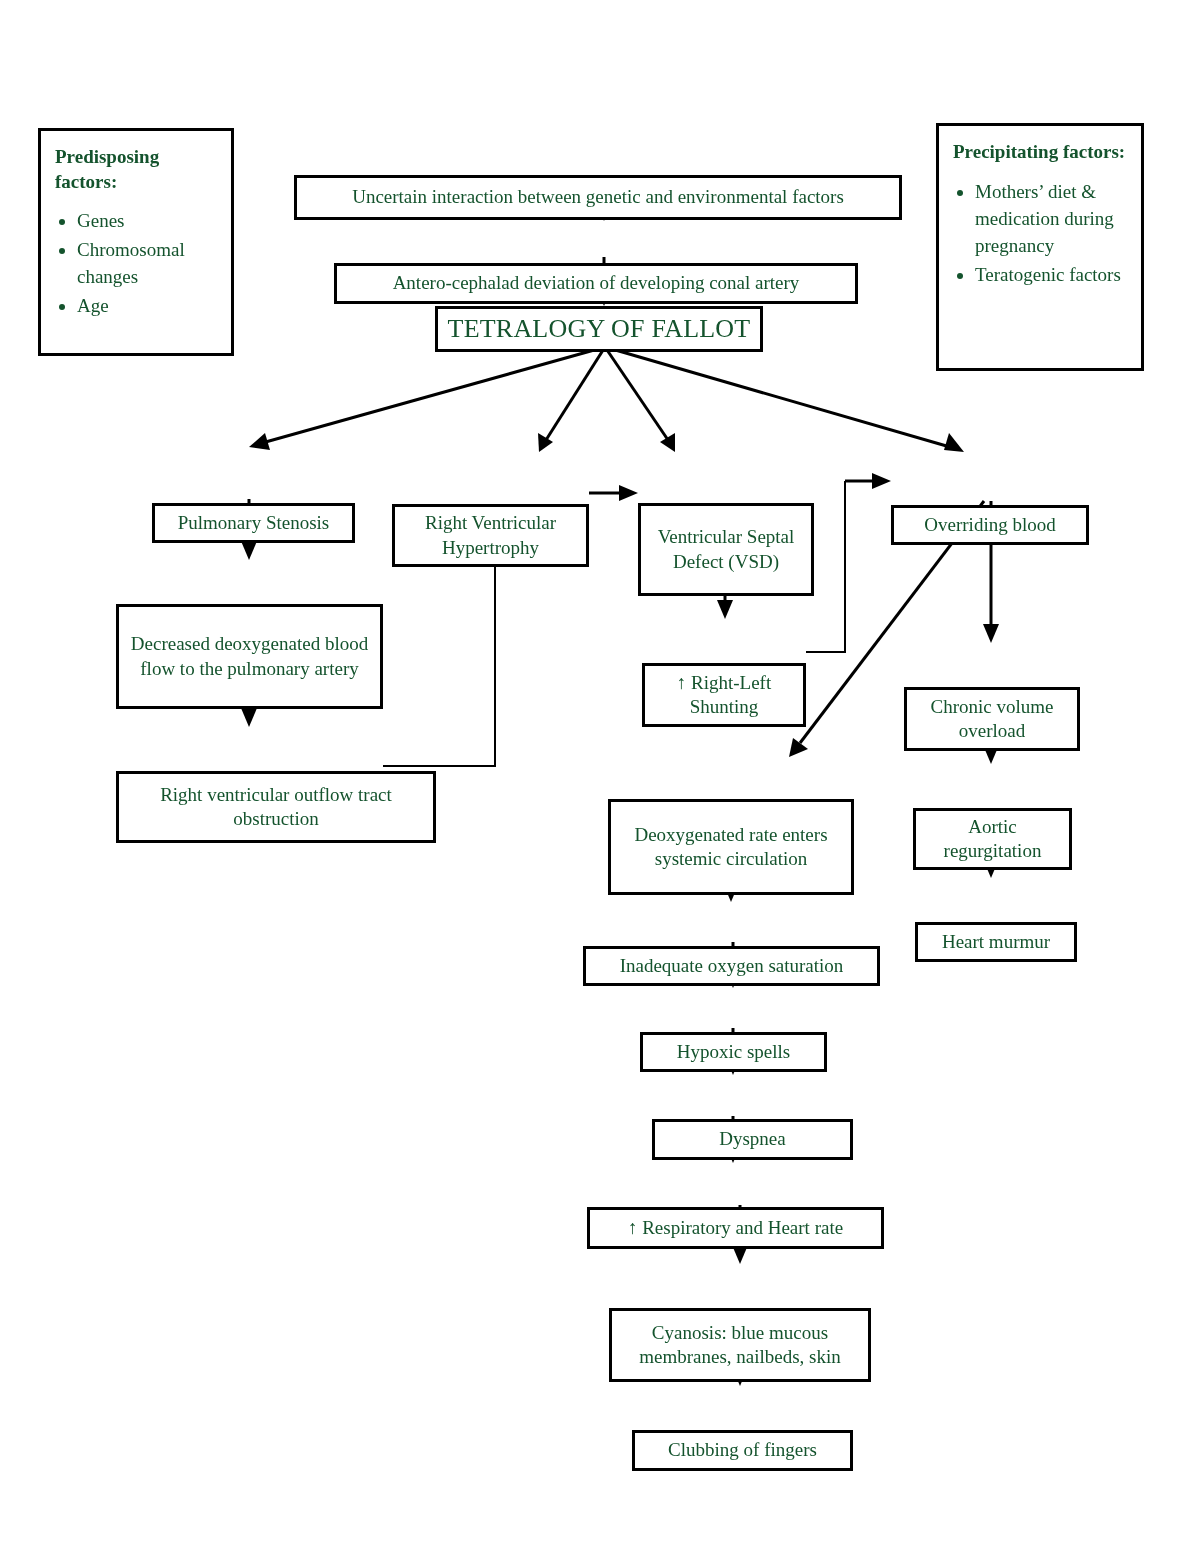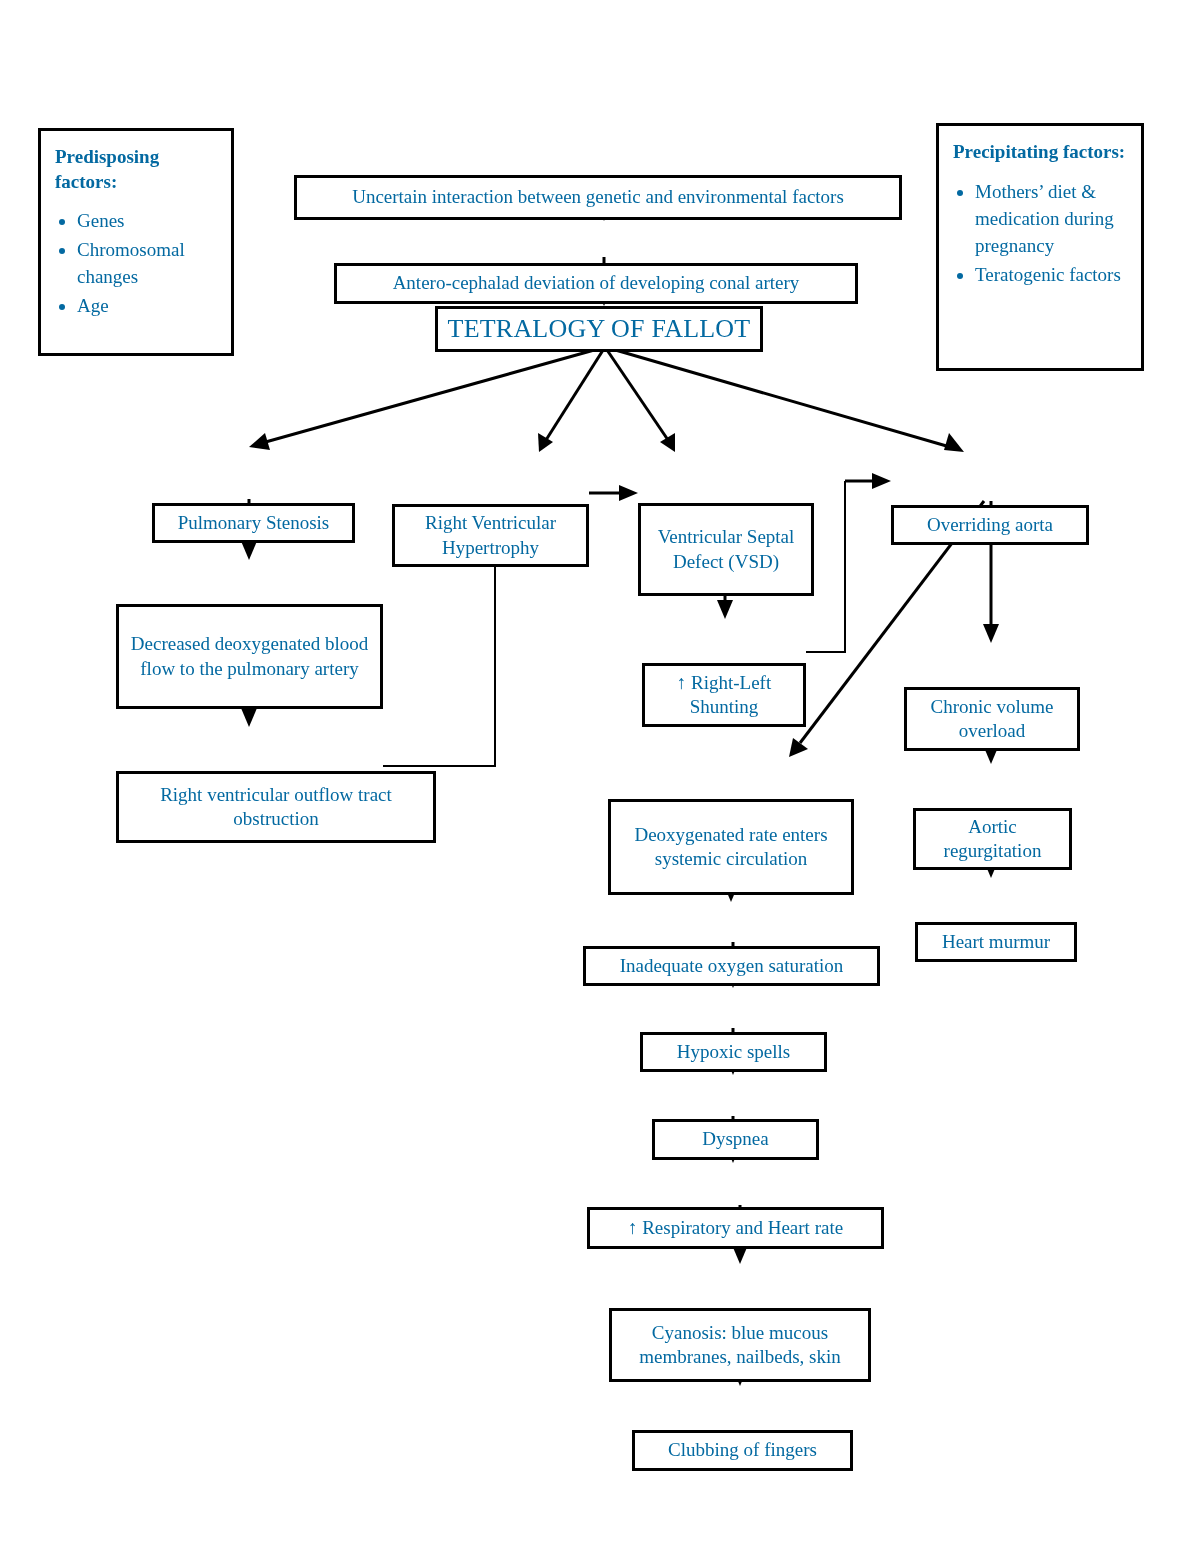--- a/index.html
+++ b/index.html
@@ -6,21 +6,21 @@
     margin: 0;
     padding: 0;
     background: #ffffff;
   }
   #page {
     position: relative;
     width: 1200px;
     height: 1553px;
     background: #ffffff;
     font-family: "Liberation Serif", "DejaVu Serif", serif;
-    color: #0369a1;
+    color: #14532d;
     overflow: hidden;
   }
   
   .node {
     position: absolute;
     box-sizing: border-box;
     border: 2px solid #000000;
     background: #ffffff;
     display: flex;
     align-items: center;
@@ -239,21 +239,21 @@
 
   <div class="node thick" style="left:392px; top:460px; width:197px; height:63px;">
     <span class="txt">Right Ventricular Hypertrophy</span>
   </div>
 
   <div class="node thick" style="left:638px; top:459px; width:176px; height:93px;">
     <span class="txt">Ventricular Septal Defect (VSD)</span>
   </div>
 
   <div class="node thick" style="left:891px; top:461px; width:198px; height:40px;">
-    <span class="txt">Overriding aorta</span>
+    <span class="txt">Overriding blood</span>
   </div>
 
   <div class="node thick" style="left:116px; top:560px; width:267px; height:105px;">
     <span class="txt">Decreased deoxygenated blood flow to the pulmonary artery</span>
   </div>
 
   <div class="node thick" style="left:642px; top:619px; width:164px; height:64px;">
     <span class="txt">↑ Right-Left Shunting</span>
   </div>
 
@@ -278,21 +278,21 @@
   </div>
 
   <div class="node thick" style="left:583px; top:902px; width:297px; height:40px;">
     <span class="txt">Inadequate oxygen saturation</span>
   </div>
 
   <div class="node thick" style="left:640px; top:988px; width:187px; height:40px;">
     <span class="txt">Hypoxic spells</span>
   </div>
 
-  <div class="node thick" style="left:652px; top:1075px; width:167px; height:41px;">
+  <div class="node thick" style="left:652px; top:1075px; width:201px; height:41px;">
     <span class="txt">Dyspnea</span>
   </div>
 
   <div class="node thick" style="left:587px; top:1163px; width:297px; height:42px;">
     <span class="txt">↑ Respiratory and Heart rate</span>
   </div>
 
   <div class="node thick" style="left:609px; top:1264px; width:262px; height:74px;">
     <span class="txt">Cyanosis: blue mucous membranes, nailbeds, skin</span>
   </div>

